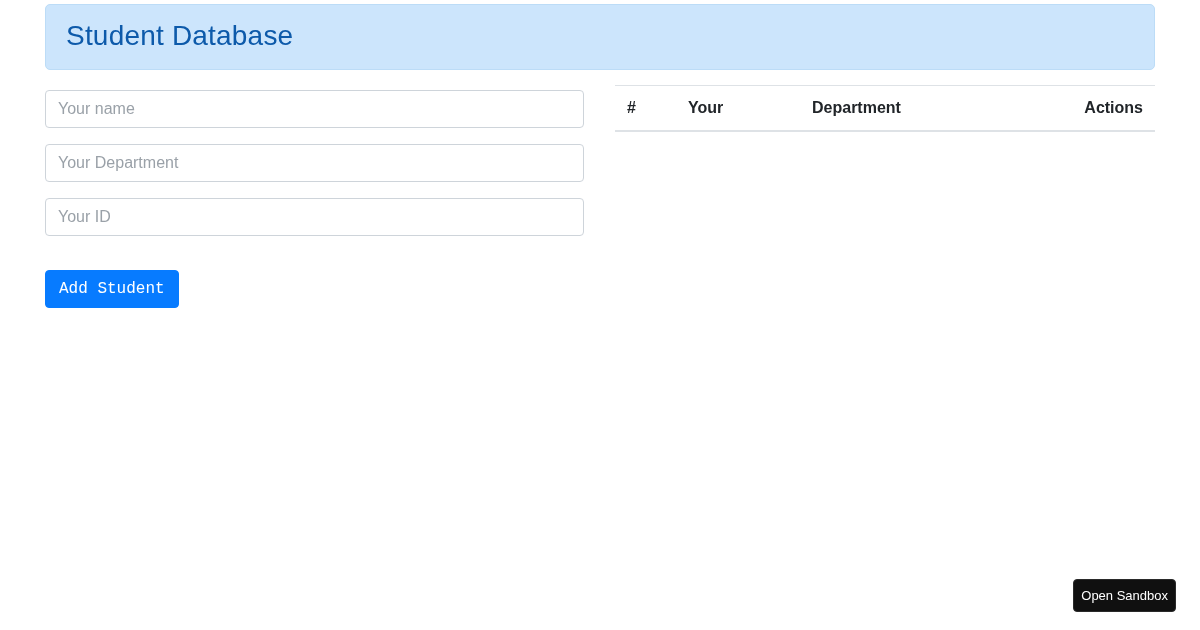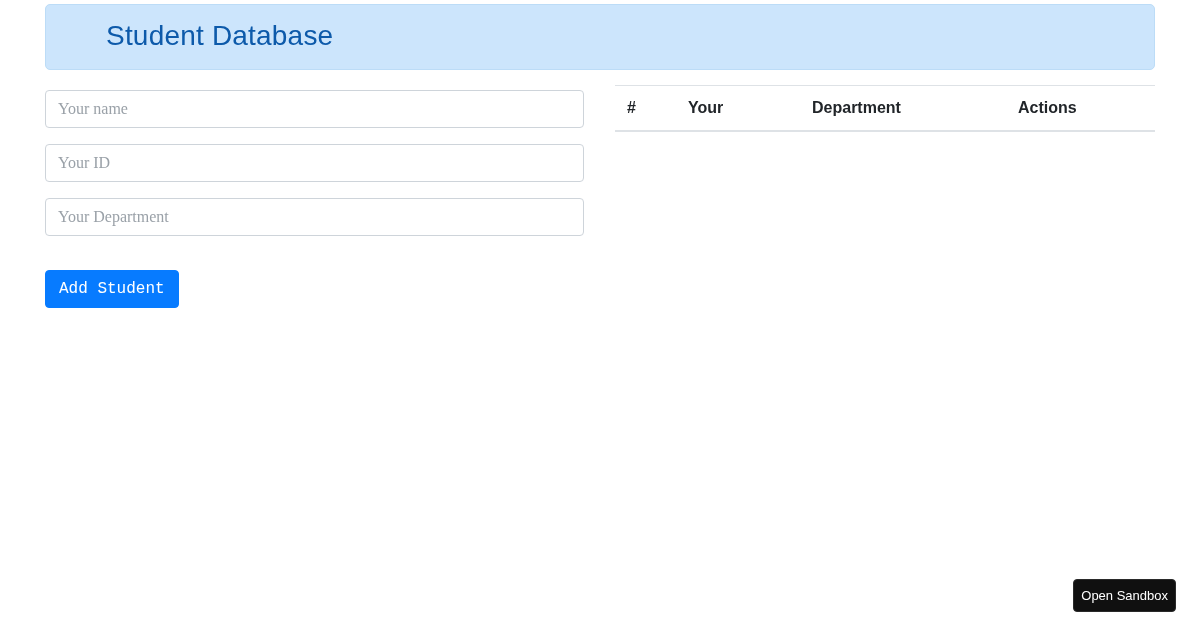--- a/index.html
+++ b/index.html
@@ -12,21 +12,20 @@
   }
 
   
   .page-header {
     position: absolute;
     left: 45px; top: 4px;
     width: 1110px; height: 66px;
     background: #cce5fc;
     border: 1px solid #bcdcf7;
     border-radius: 5px;
-    padding-left: 40px;
   }
   .page-header h2 {
     padding: 15px 20px;
     font-size: 28px;
     font-weight: 500;
     color: #0d5aaa;
     letter-spacing: 0.2px;
   }
 
   
@@ -35,21 +34,21 @@
     left: 45px; top: 90px;
     width: 539px;
   }
   .form-col input {
     display: block;
     width: 100%;
     height: 38px;
     margin-bottom: 16px;
     padding: 6px 12px;
     font-size: 16px;
-    font-family: Liberation Serif, serif;
+    font-family: Liberation Sans, sans-serif;
     color: #0f172a;
     background: #ffffff;
     border: 1px solid #ced4da;
     border-radius: 4px;
     outline: none;
   }
   .form-col input::placeholder { color: #9aa1a8; opacity: 1; }
   .add-btn {
     display: inline-block;
     margin-top: 18px;
@@ -80,21 +79,21 @@
     font-size: 16px;
     font-weight: 700;
     color: #212529;
     border-top: 1px solid #dee2e6;
     border-bottom: 2px solid #dee2e6;
     white-space: nowrap;
   }
   th.col-num  { width: 61px;  }
   th.col-name { width: 124px; }
   th.col-dept { width: 206px; }
-  th.col-act  { width: auto;  }
+  th.col-act  { width: auto; text-align: right;  }
 
   
   .open-sandbox {
     position: absolute;
     right: 24px; top: 579px;
     height: 33px;
     padding: 0 7px;
     background: #101010;
     color: #ffffff;
     font-size: 13px;
@@ -106,22 +105,22 @@
 </style>
 </head>
 <body>
 
 <div class="page-header">
   <h2>Student Database</h2>
 </div>
 
 <div class="form-col">
   <input type="text" placeholder="Your name" style="">
+  <input type="text" placeholder="Your Department" style="">
   <input type="text" placeholder="Your ID" style="">
-  <input type="text" placeholder="Your Department" style="">
   <button class="add-btn">Add Student</button>
 </div>
 
 <div class="table-col">
   <table>
     <thead>
       <tr>
         <th class="col-num">#</th>
         <th class="col-name">Your</th>
         <th class="col-dept">Department</th>

